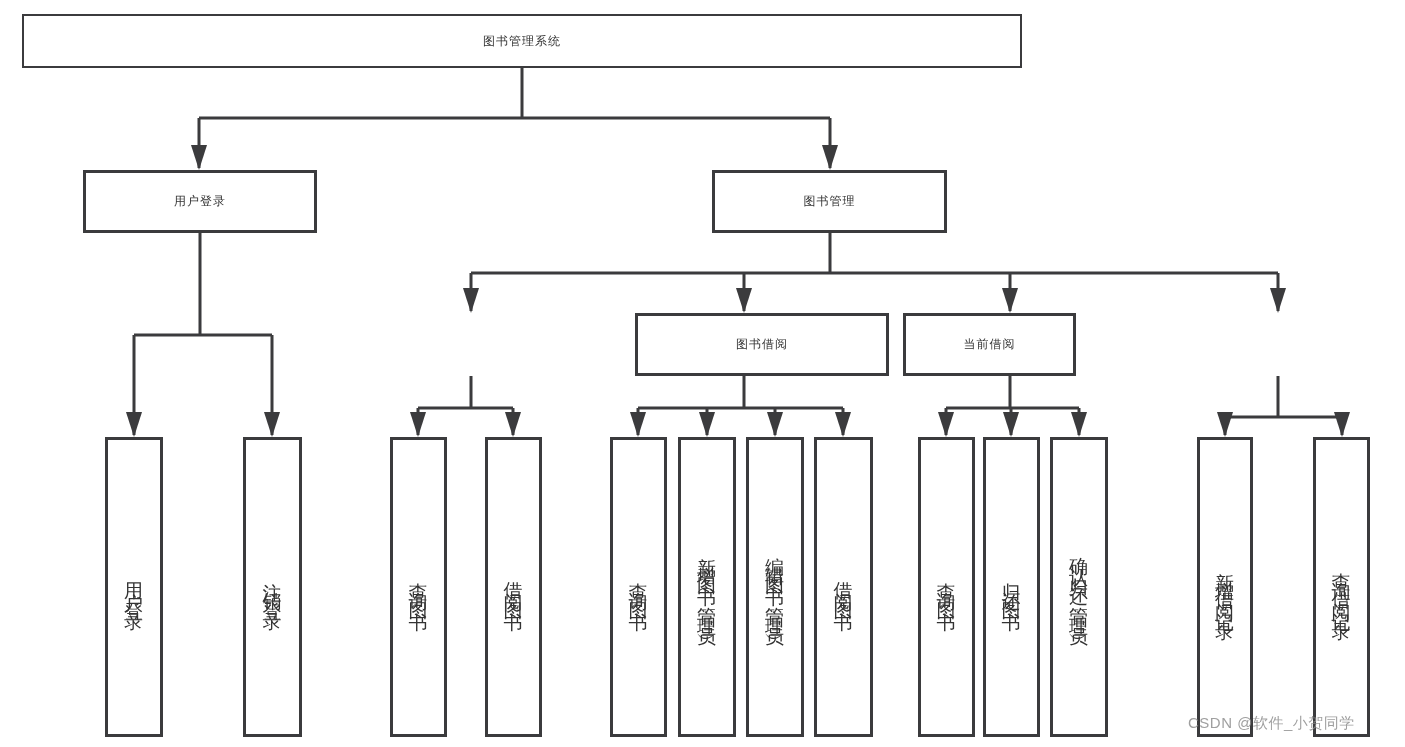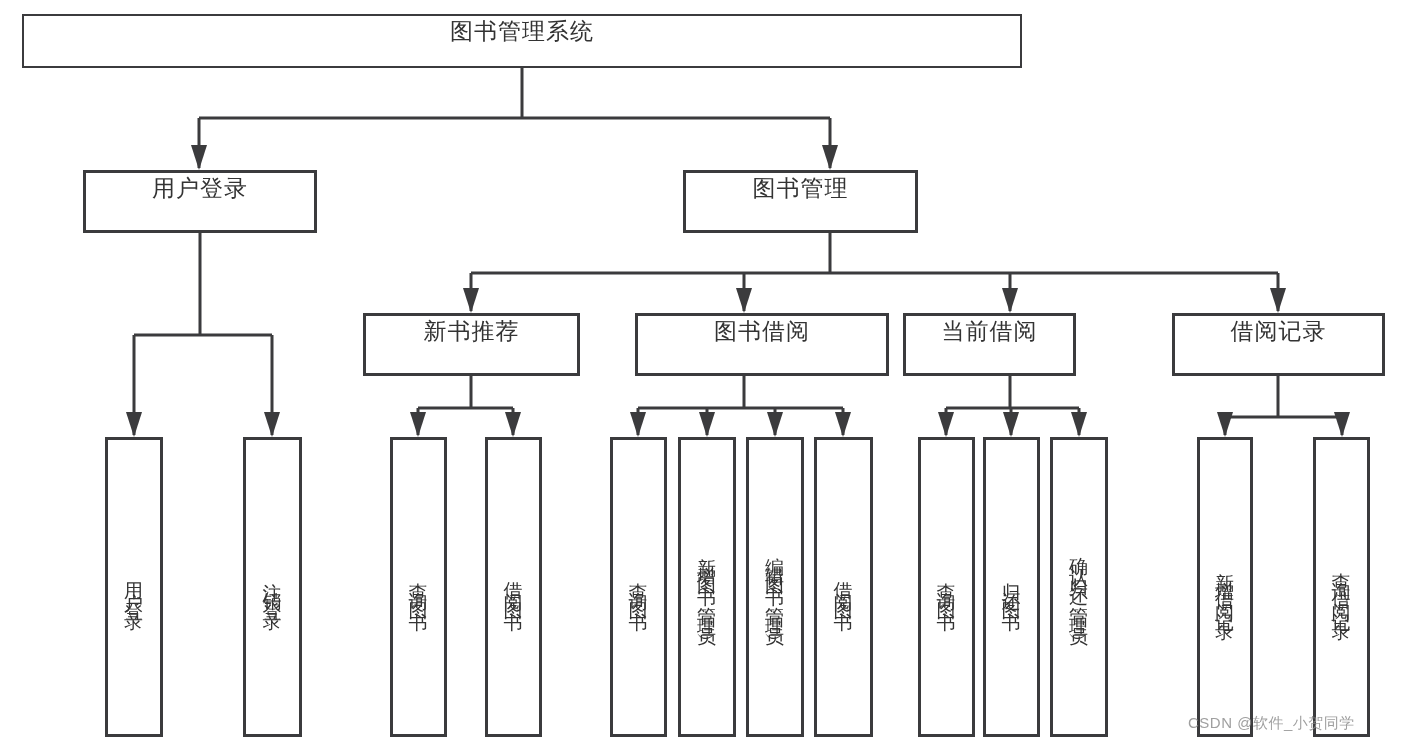--- a/index.html
+++ b/index.html
@@ -25,24 +25,24 @@
     width: 1405px; height: 747px;
     pointer-events: none;
   }
   .wires path { stroke: var(--line); stroke-width: 3; fill: none; }
   .wires polygon { fill: var(--line); stroke: none; }
   .node {
     position: absolute;
     background: #fff;
     border: 3px solid var(--line);
     display: flex;
-    align-items: flex-start;
+    align-items: center;
     justify-content: center;
     color: var(--text);
-    font-size: 23px;
+    font-size: 12px;
     letter-spacing: 1px;
     z-index: 2;
   }
   .node.root { border-width: 2px; }
   .leaf {
     position: absolute;
     top: 437px;
     height: 300px;
     background: #fff;
     border: 3px solid var(--line);
@@ -109,35 +109,29 @@
     </g>
   </svg>
 
   <div class="node root" style="left:22px; top:14px; width:1000px; height:54px;">
     <span>图书管理系统</span>
   </div>
 
   <div class="node" style="left:83px; top:170px; width:234px; height:63px;">
     <span>用户登录</span>
   </div>
-  <div class="node" style="left:683px; top:170px; width:235px; height:63px;">
+  <div class="node" style="left:712px; top:170px; width:235px; height:63px;">
     <span>图书管理</span>
   </div>
 
-  <div class="node" style="left:363px; top:313px; width:217px; height:63px;">
-    <span>新书推荐</span>
-  </div>
   <div class="node" style="left:635px; top:313px; width:254px; height:63px;">
     <span>图书借阅</span>
   </div>
   <div class="node" style="left:903px; top:313px; width:173px; height:63px;">
     <span>当前借阅</span>
-  </div>
-  <div class="node" style="left:1172px; top:313px; width:213px; height:63px;">
-    <span>借阅记录</span>
   </div>
 
   <div class="leaf" style="left:105px; width:58px;">
     <span class="vtext">用户登录</span>
   </div>
   <div class="leaf" style="left:243px; width:59px;">
     <span class="vtext">注销登录</span>
   </div>
 
   <div class="leaf" style="left:390px; width:57px;">

